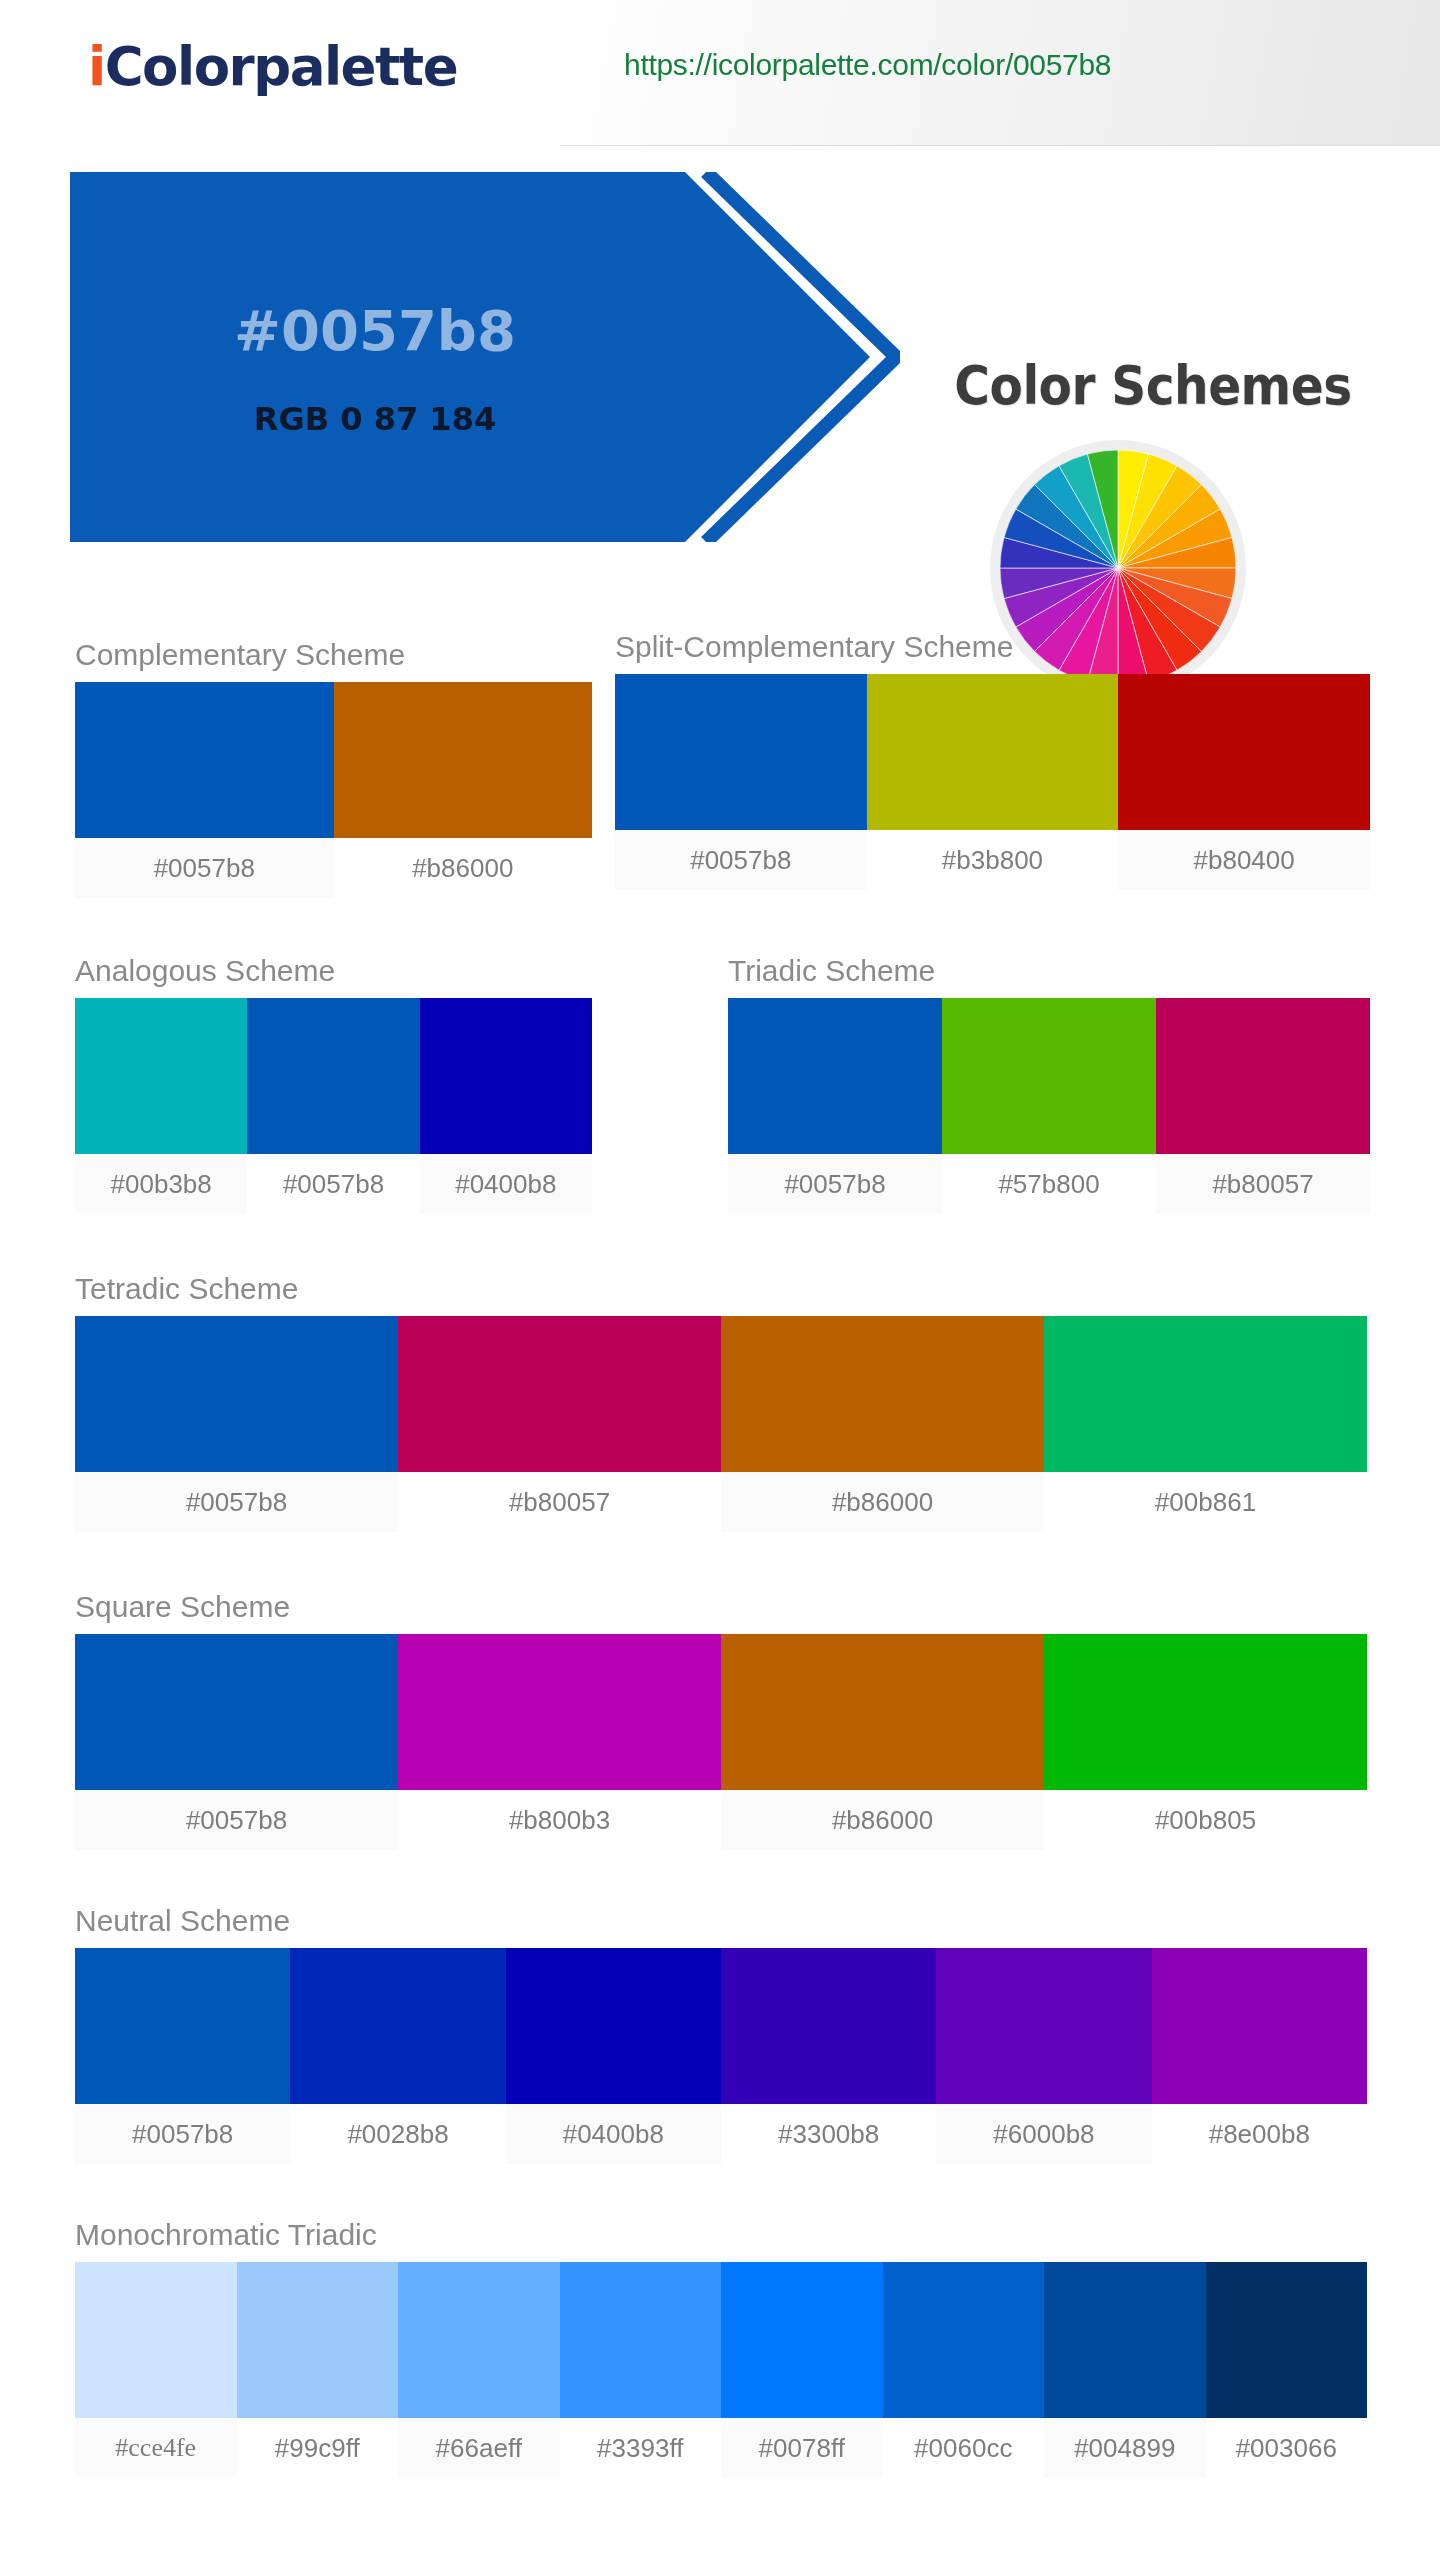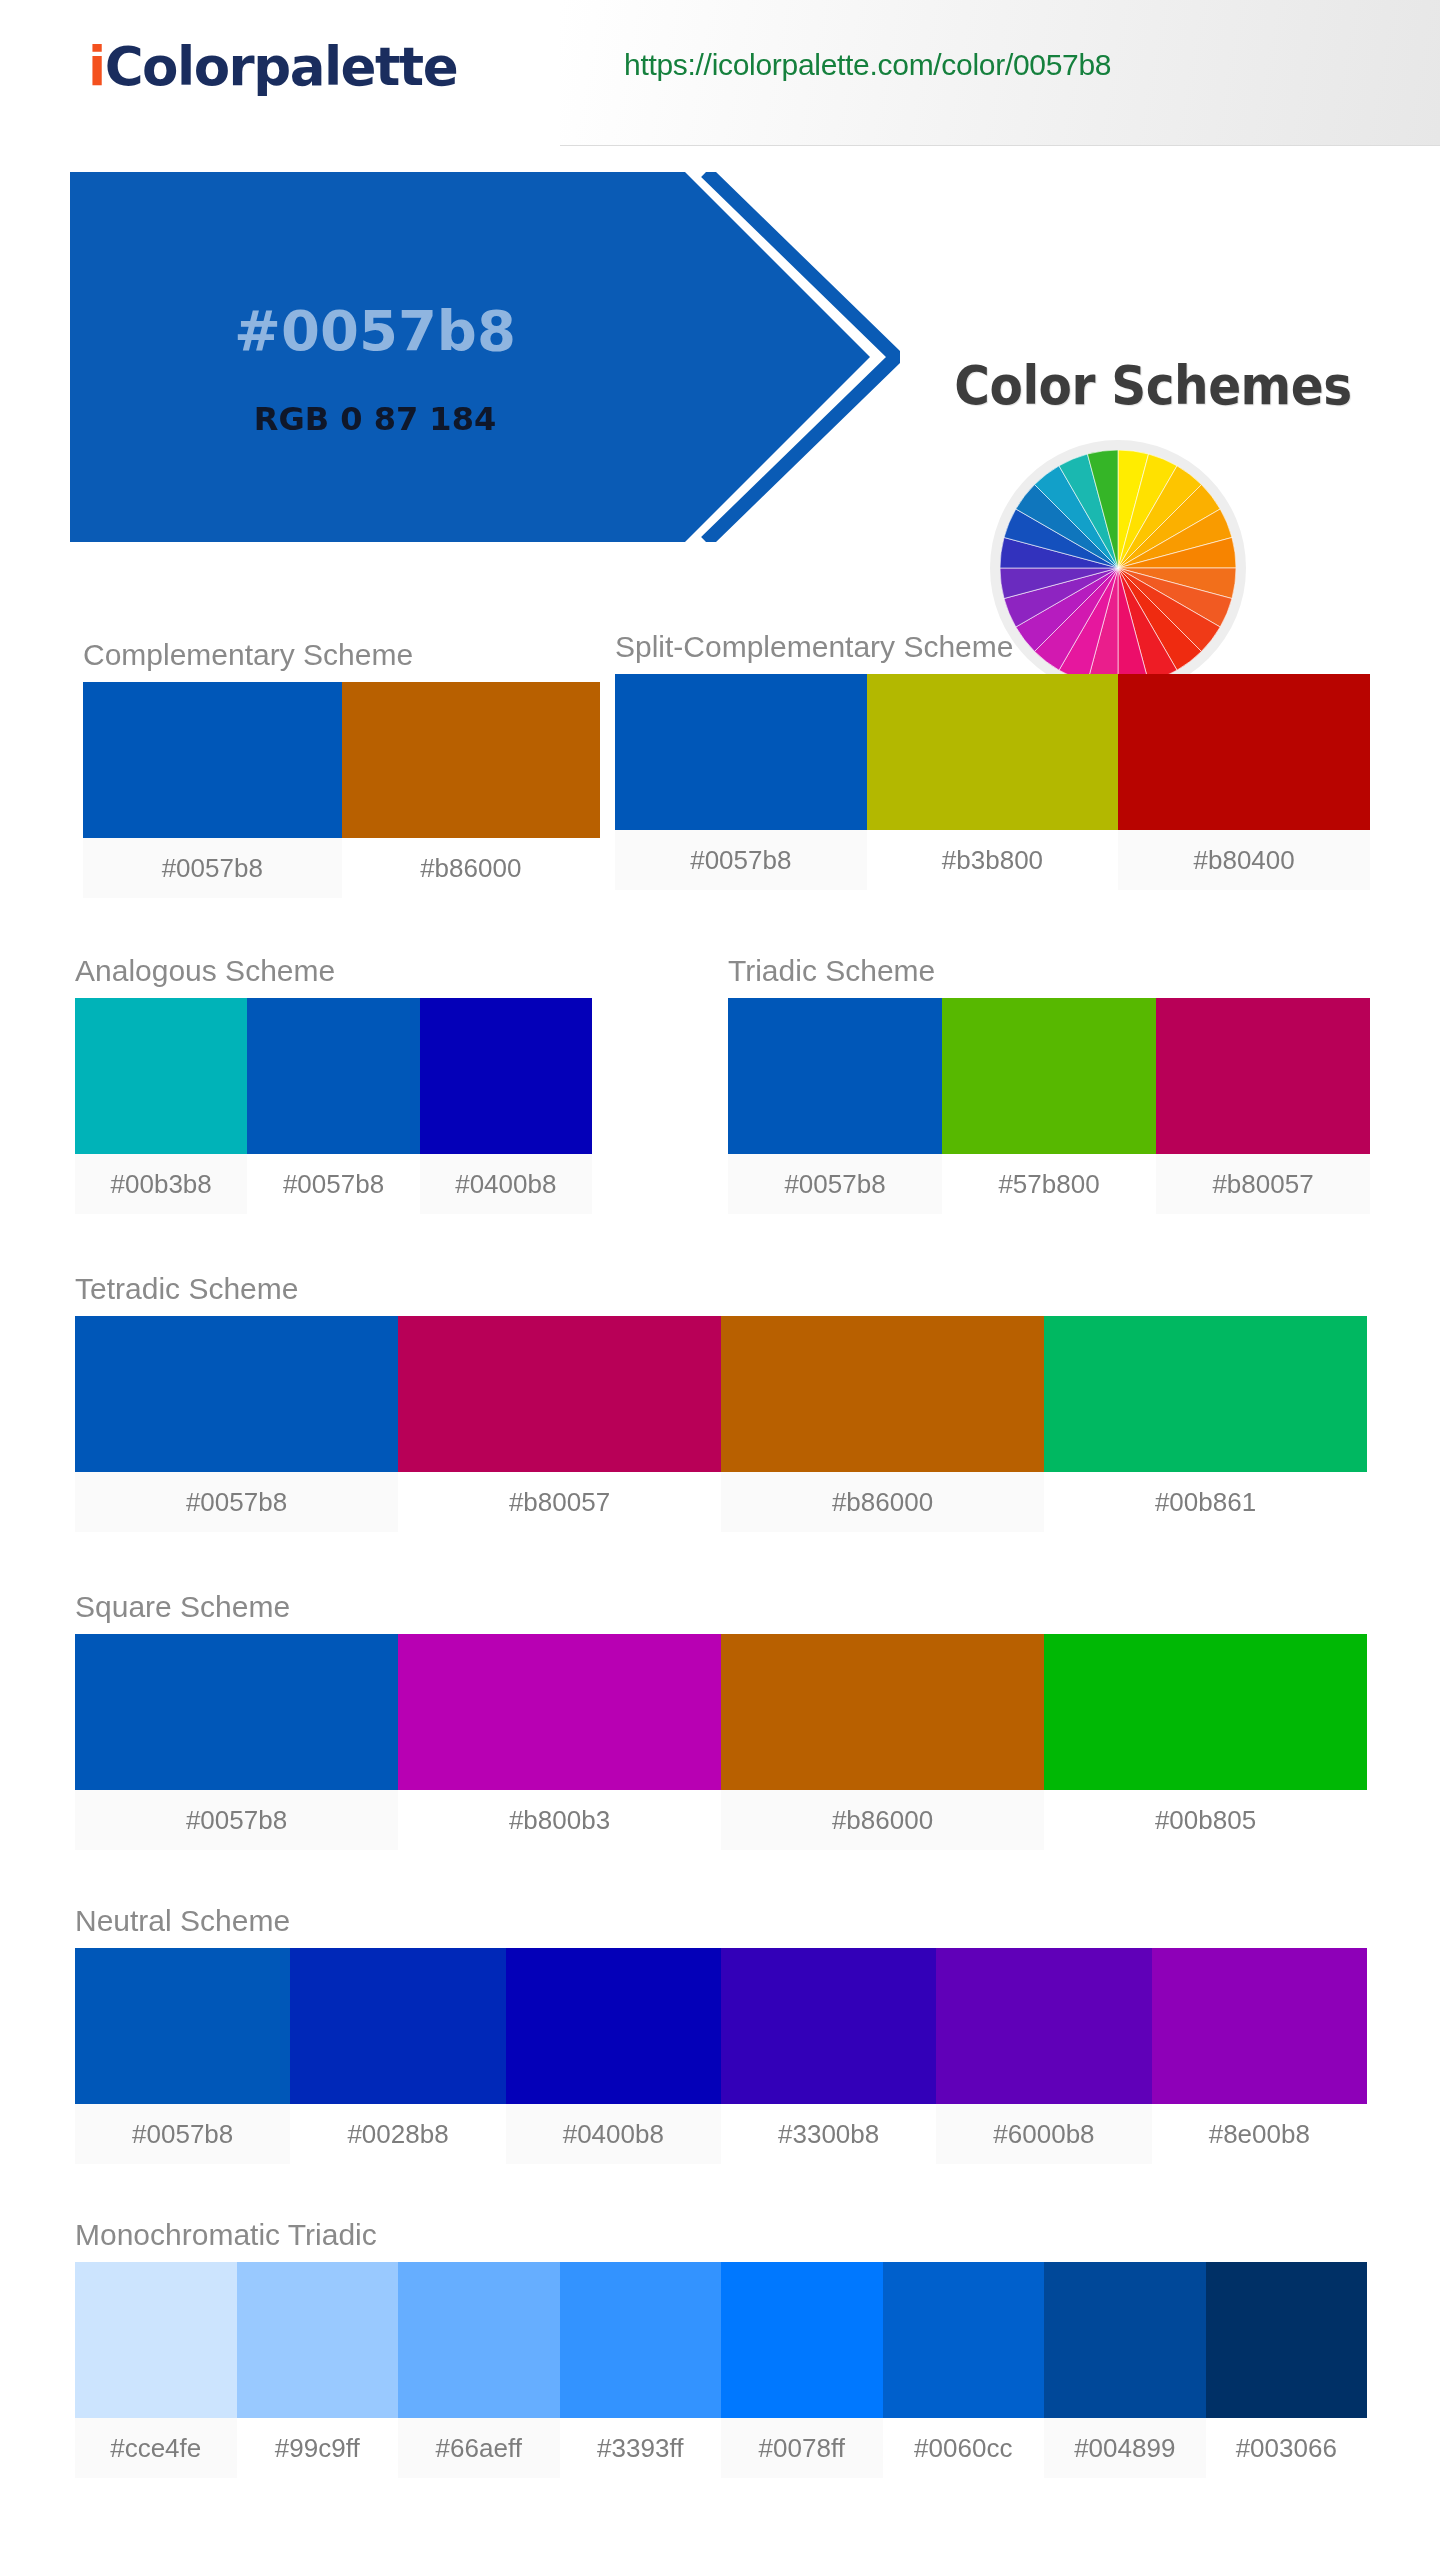--- a/index.html
+++ b/index.html
@@ -141,21 +141,21 @@
           <path d="M118,118 L15.809002353436242,58.999999999999986 A118,118 0 0,1 34.56139981998737,34.5613998199874 Z" fill="#0f76bd" stroke="#ffffff" stroke-width="0.6"></path>
           <path d="M118,118 L34.56139981998737,34.5613998199874 A118,118 0 0,1 58.99999999999995,15.80900235343627 Z" fill="#12a0c9" stroke="#ffffff" stroke-width="0.6"></path>
           <path d="M118,118 L58.99999999999995,15.80900235343627 A118,118 0 0,1 87.45935267790256,4.020752497889944 Z" fill="#1ab8b0" stroke="#ffffff" stroke-width="0.6"></path>
           <path d="M118,118 L87.45935267790256,4.020752497889944 A118,118 0 0,1 117.99999999999997,0 Z" fill="#35b527" stroke="#ffffff" stroke-width="0.6"></path>
         </g>
     </svg>
   </div>
 </div>
 
 <div id="sections-root">
-    <div class="section" style="left: 75px; top: 638px; width: 517px; margin-left: 8px;">
+    <div class="section" style="left: 75px; top: 638px; width: 517px;">
       <div class="section-title">Complementary Scheme</div>
       <div class="swatch-row">
         <div class="swatch" style="background: rgb(0, 87, 184); width: 258.5px;"></div>
         <div class="swatch" style="background: rgb(184, 96, 0); width: 258.5px;"></div>
       </div>
       <div class="label-row">
         <div class="label-cell alt" style="width: 258.5px;">#0057b8</div>
         <div class="label-cell plain" style="width: 258.5px;">#b86000</div>
       </div>
     </div>
@@ -253,21 +253,21 @@
         <div class="swatch" style="background: rgb(204, 228, 254); width: 161.5px;"></div>
         <div class="swatch" style="background: rgb(153, 201, 255); width: 161.5px;"></div>
         <div class="swatch" style="background: rgb(102, 174, 255); width: 161.5px;"></div>
         <div class="swatch" style="background: rgb(51, 147, 255); width: 161.5px;"></div>
         <div class="swatch" style="background: rgb(0, 120, 255); width: 161.5px;"></div>
         <div class="swatch" style="background: rgb(0, 96, 204); width: 161.5px;"></div>
         <div class="swatch" style="background: rgb(0, 72, 153); width: 161.5px;"></div>
         <div class="swatch" style="background: rgb(0, 48, 102); width: 161.5px;"></div>
       </div>
       <div class="label-row">
-        <div class="label-cell alt" style="width: 161.5px;">#cce4fe</div>
+        <div class="label-cell alt" style="width: 161.5px; font-family: Liberation Serif, serif;">#cce4fe</div>
         <div class="label-cell plain" style="width: 161.5px;">#99c9ff</div>
         <div class="label-cell alt" style="width: 161.5px;">#66aeff</div>
         <div class="label-cell plain" style="width: 161.5px;">#3393ff</div>
         <div class="label-cell alt" style="width: 161.5px;">#0078ff</div>
         <div class="label-cell plain" style="width: 161.5px;">#0060cc</div>
         <div class="label-cell alt" style="width: 161.5px;">#004899</div>
         <div class="label-cell plain" style="width: 161.5px;">#003066</div>
       </div>
     </div>
   </div>

